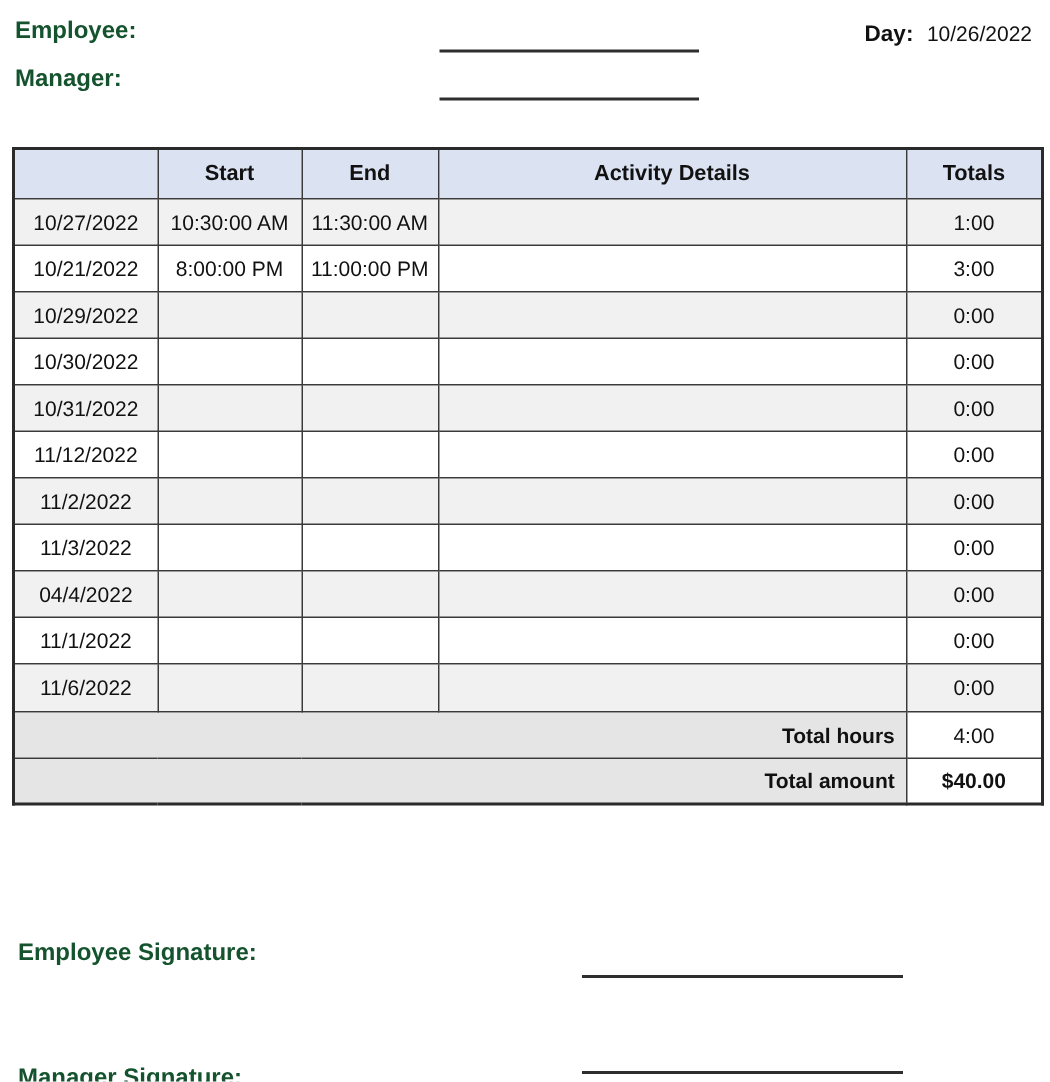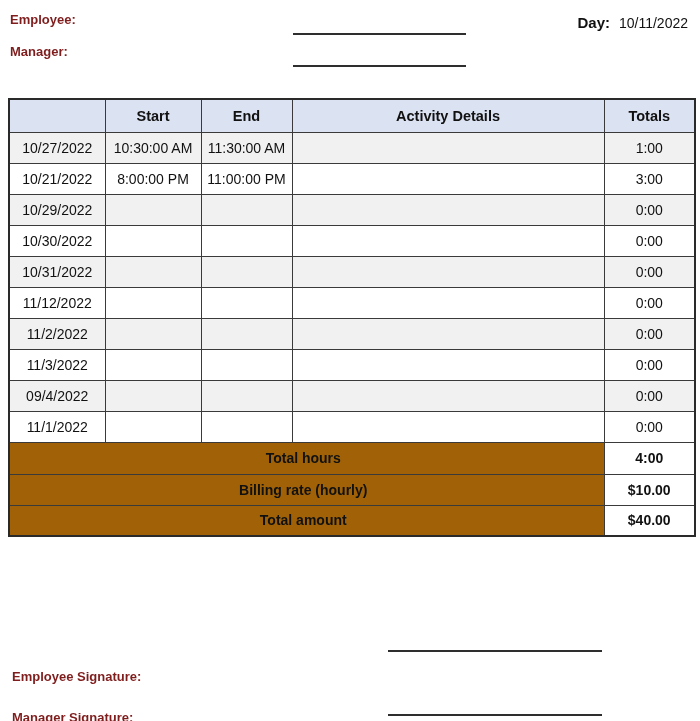--- a/index.html
+++ b/index.html
@@ -5,29 +5,29 @@
   * { margin: 0; padding: 0; box-sizing: border-box; }
   html, body {
     width: 700px; height: 721px;
     background: #ffffff;
     font-family: "Liberation Sans", sans-serif;
     color: #111111;
     overflow: hidden;
     position: relative;
   }
   .abs { position: absolute; }
-  .bold-label { font-weight: bold; font-size: 13px; color: #7f1d1d; }
+  .bold-label { font-weight: bold; font-size: 16px; color: #14532d; }
   .fill-line { border-bottom: 2px solid #2e2e2e; height: 0; }
 
   
   .lbl-employee { left: 10px; top: 12px; }
   .line-employee { left: 293px; top: 33px; width: 173px; }
   .lbl-manager { left: 10px; top: 44px; }
   .line-manager { left: 293px; top: 65px; width: 173px; }
-  .day-group { top: 14px; right: 12px; display: flex; align-items: flex-end; gap: 9px; }
+  .day-group { top: 14px; right: 12px; display: flex; align-items: flex-start; gap: 9px; }
   .day-label { font-weight: bold; font-size: 15px; }
   .day-value { font-size: 14px; }
 
   
   table.timesheet {
     position: absolute;
     left: 8px; top: 98px;
     width: 686px;
     border-collapse: collapse;
     table-layout: fixed;
@@ -43,43 +43,44 @@
   }
   .timesheet th {
     height: 33px;
     background: #dbe2f1;
     font-weight: bold;
     font-size: 14.5px;
   }
   .timesheet td { height: 31.1px; background: #ffffff; }
   .timesheet tr.stripe td { background: #f1f1f2; }
   .timesheet td.sum-label {
+    text-align: right;
     font-weight: bold;
     padding-right: 7px;
-    background: #a16207;
+    background: #e5e5e5;
   }
-  .timesheet td.sum-value { background: #ffffff; font-weight: bold; }
+  .timesheet td.sum-value { background: #ffffff; }
   .timesheet td.sum-value.bold { font-weight: bold; }
 
   
-  .lbl-emp-sig { left: 12px; top: 627px; margin-top: 42px; }
+  .lbl-emp-sig { left: 12px; top: 627px; }
   .line-emp-sig { left: 388px; top: 650px; width: 214px; }
   .lbl-mgr-sig { left: 12px; top: 694px; margin-top: 16px; }
   .line-mgr-sig { left: 388px; top: 714px; width: 214px; }
 </style>
 </head>
 <body>
 
 <div class="abs bold-label lbl-employee">Employee:</div>
 <div class="abs fill-line line-employee"></div>
 <div class="abs bold-label lbl-manager">Manager:</div>
 <div class="abs fill-line line-manager"></div>
 <div class="abs day-group">
   <span class="day-label">Day:</span>
-  <span class="day-value">10/11/2022</span>
+  <span class="day-value">10/26/2022</span>
 </div>
 
 <table class="timesheet">
   <colgroup>
     <col style="width:96px">
       <col style="width:96px">
       <col style="width:91px">
       <col style="width:312px">
       <col style="width:91px">
   </colgroup>
@@ -142,41 +143,44 @@
     <td>0:00</td>
   </tr>
   <tr>
     <td>11/3/2022</td>
     <td></td>
     <td></td>
     <td></td>
     <td>0:00</td>
   </tr>
   <tr class="stripe">
-    <td>09/4/2022</td>
+    <td>04/4/2022</td>
     <td></td>
     <td></td>
     <td></td>
     <td>0:00</td>
   </tr>
   <tr>
     <td>11/1/2022</td>
     <td></td>
     <td></td>
     <td></td>
     <td>0:00</td>
   </tr>
+  <tr class="stripe">
+    <td>11/6/2022</td>
+    <td></td>
+    <td></td>
+    <td></td>
+    <td>0:00</td>
+  </tr>
 
   <tr>
     <td class="sum-label" colspan="4">Total hours</td>
     <td class="sum-value">4:00</td>
-  </tr>
-  <tr>
-    <td class="sum-label" colspan="4">Billing rate (hourly)</td>
-    <td class="sum-value bold">$10.00</td>
   </tr>
   <tr>
     <td class="sum-label" colspan="4">Total amount</td>
     <td class="sum-value bold">$40.00</td>
   </tr>
 </tbody>
   </table>
 
 <div class="abs bold-label lbl-emp-sig">Employee Signature:</div>
 <div class="abs fill-line line-emp-sig"></div>

